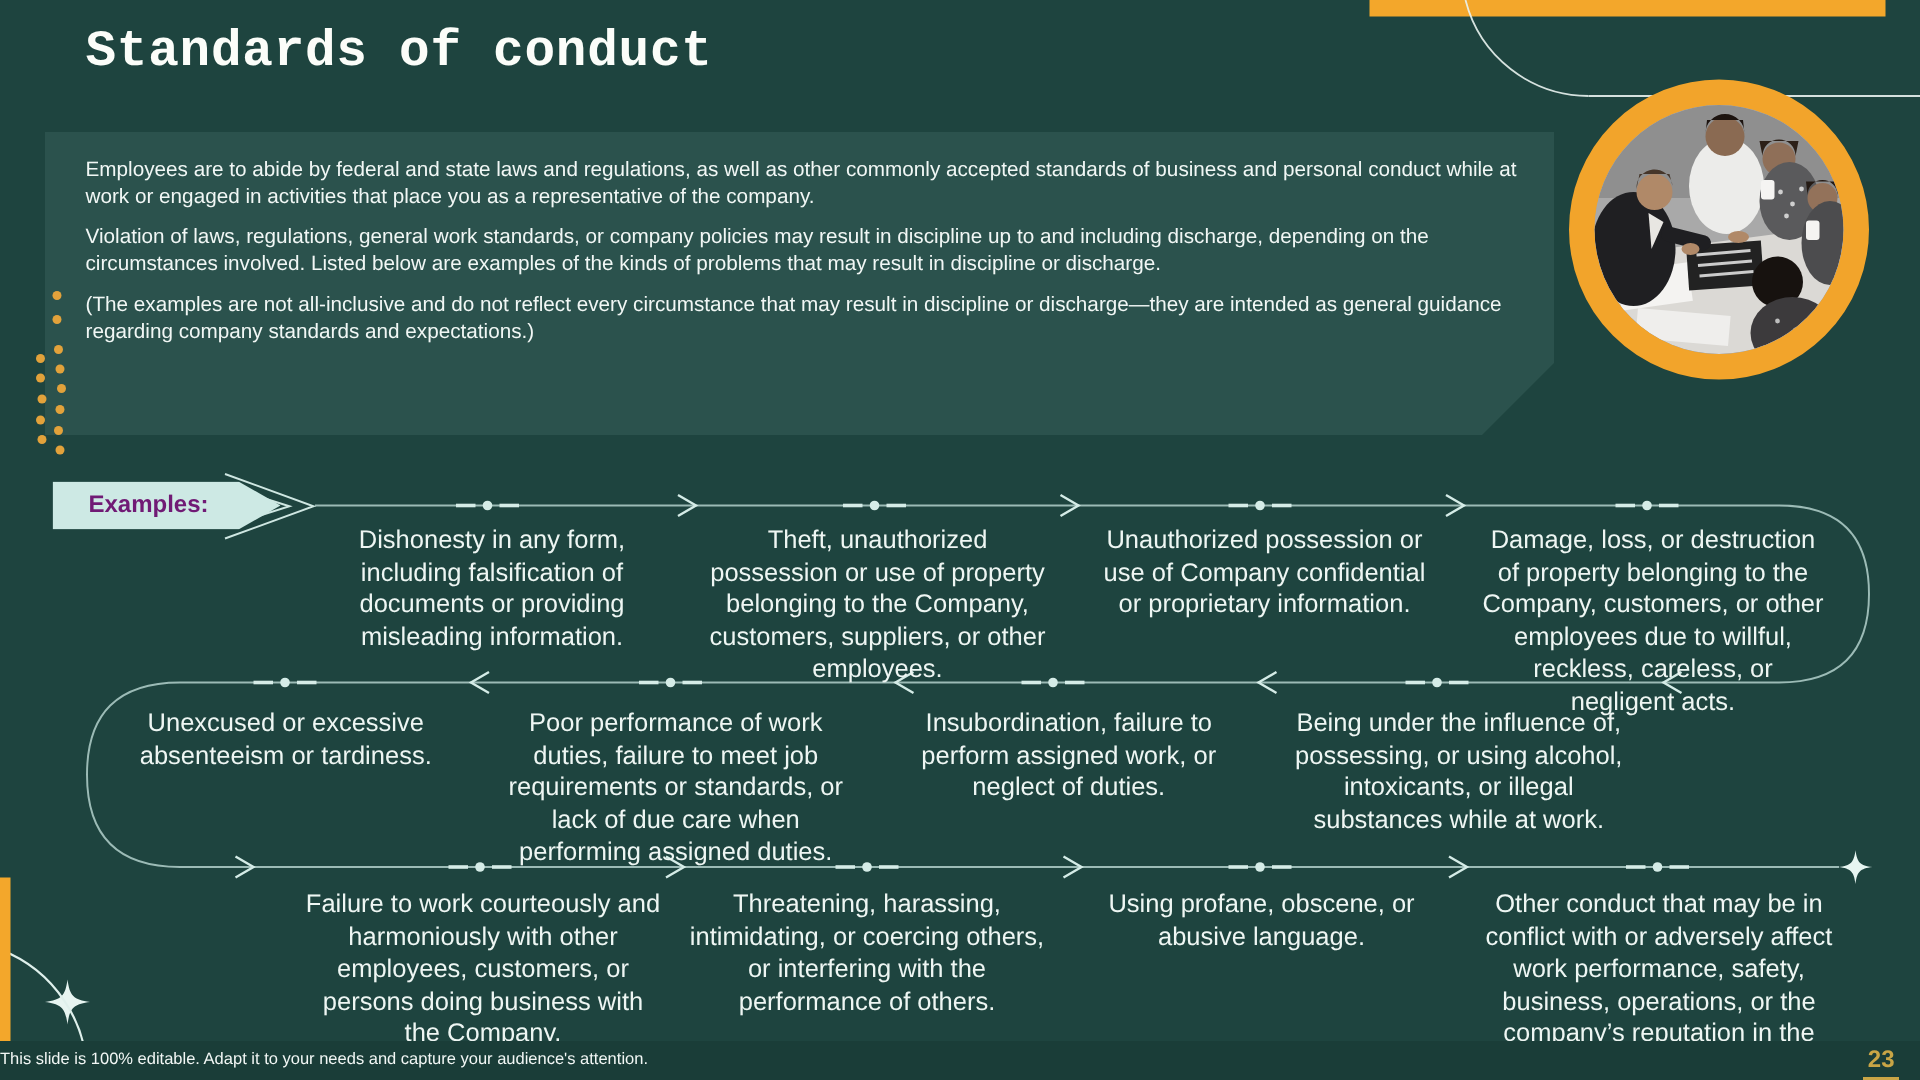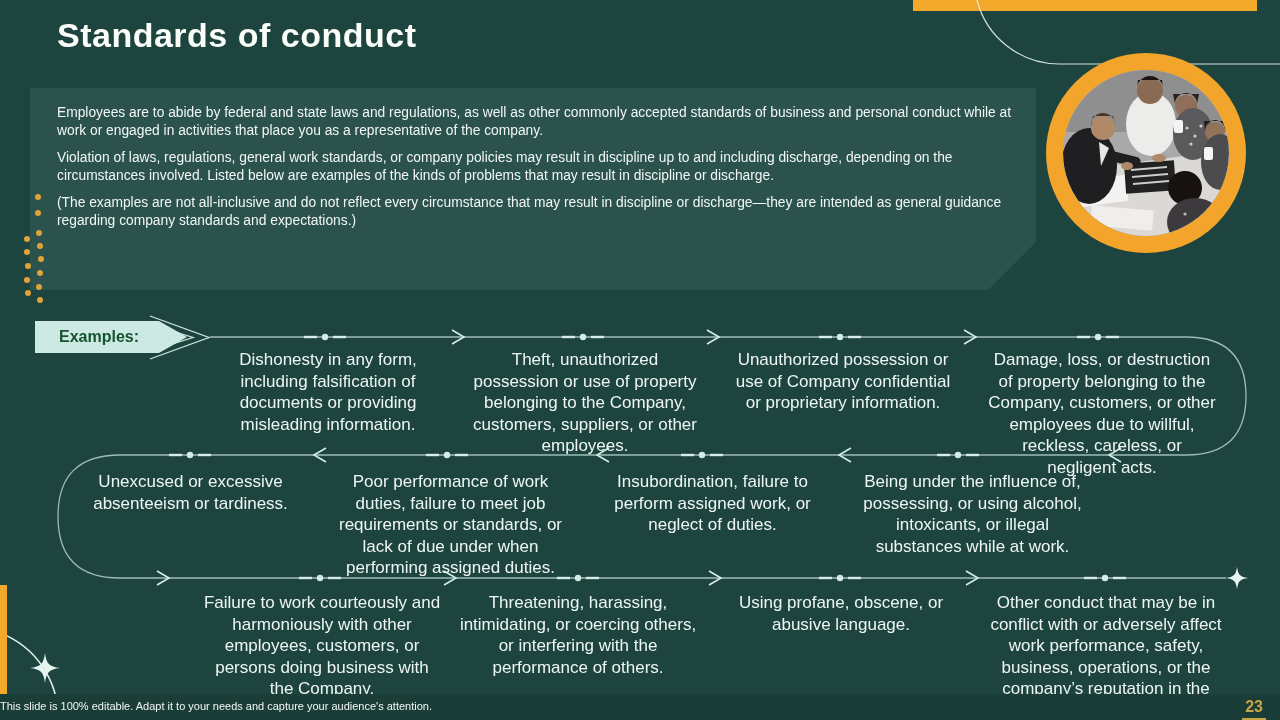--- a/index.html
+++ b/index.html
@@ -6,21 +6,21 @@
   .slide{
     position:relative;width:1280px;height:720px;overflow:hidden;
     background:#1e443f;
     font-family:"Liberation Sans", sans-serif;
     color:#f1f7f5;
   }
   .abs{position:absolute;}
   
   .title{
     left:57px;top:16px;
-    font-family:Liberation Sans, sans-serif;
+    font-family:Liberation Mono, monospace;
     font-weight:700;font-size:34px;letter-spacing:.5px;color:#fbfdf9;
   }
   .top-bar{left:913px;top:0;width:344px;height:11px;background:#f3a72b;}
   
   .intro-panel{
     left:30px;top:88px;width:1006px;height:202px;
     background:#2b524d;
     clip-path:polygon(0 0,100% 0,100% calc(100% - 48px),calc(100% - 48px) 100%,0 100%);
   }
   .intro-text{left:57px;top:104px;width:962px;font-size:13.8px;line-height:1.3;}
@@ -28,21 +28,21 @@
   
   .photo-ring{
     left:1046px;top:53px;width:166px;height:166px;
     border:17px solid #f2a42b;border-radius:50%;
     background:#a8a8a8;overflow:hidden;box-sizing:content-box;
   }
   .photo-ring svg{display:block;}
   
   .examples-label{
     left:35px;top:321px;width:154px;height:32px;
-    background:#cde9e4;color:#14532d;
+    background:#cde9e4;color:#701a75;
     clip-path:polygon(0 0,124px 0,152px 50%,124px 100%,0 100%);
     display:flex;align-items:center;
     padding-left:24px;box-sizing:border-box;
     font-weight:700;font-size:16px;
   }
   
   .flow-item{
     font-size:17px;line-height:1.27;text-align:center;color:#eef6f3;
   }
   
@@ -247,21 +247,21 @@
   <div class="abs examples-label">
     <span>Examples:</span>
   </div>
 
   <div class="abs flow-item" style="left:213px;top:349px;width:230px;">Dishonesty in any form, including falsification of documents or providing misleading information.</div>
   <div class="abs flow-item" style="left:470px;top:349px;width:230px;">Theft, unauthorized possession or use of property belonging to the Company, customers, suppliers, or other employees.</div>
   <div class="abs flow-item" style="left:728px;top:349px;width:230px;">Unauthorized possession or use of Company confidential or proprietary information.</div>
   <div class="abs flow-item" style="left:987px;top:349px;width:230px;">Damage, loss, or destruction of property belonging to the Company, customers, or other employees due to willful, reckless, careless, or negligent acts.</div>
 
   <div class="abs flow-item" style="left:73px;top:471px;width:235px;">Unexcused or excessive absenteeism or tardiness.</div>
-  <div class="abs flow-item" style="left:333px;top:471px;width:235px;">Poor performance of work duties, failure to meet job requirements or standards, or lack of due under when performing assigned duties.</div>
+  <div class="abs flow-item" style="left:333px;top:471px;width:235px;">Poor performance of work duties, failure to meet job requirements or standards, or lack of due care when performing assigned duties.</div>
   <div class="abs flow-item" style="left:595px;top:471px;width:235px;">Insubordination, failure to perform assigned work, or neglect of duties.</div>
   <div class="abs flow-item" style="left:855px;top:471px;width:235px;">Being under the influence of, possessing, or using alcohol, intoxicants, or illegal substances while at work.</div>
 
   <div class="abs flow-item" style="left:202px;top:592px;width:240px;">Failure to work courteously and harmoniously with other employees, customers, or persons doing business with the Company.</div>
   <div class="abs flow-item" style="left:458px;top:592px;width:240px;">Threatening, harassing, intimidating, or coercing others, or interfering with the performance of others.</div>
   <div class="abs flow-item" style="left:721px;top:592px;width:240px;">Using profane, obscene, or abusive language.</div>
   <div class="abs flow-item" style="left:986px;top:592px;width:240px;">Other conduct that may be in conflict with or adversely affect work performance, safety, business, operations, or the company’s reputation in the community.</div>
 
   <div class="abs left-bar"></div>
 

